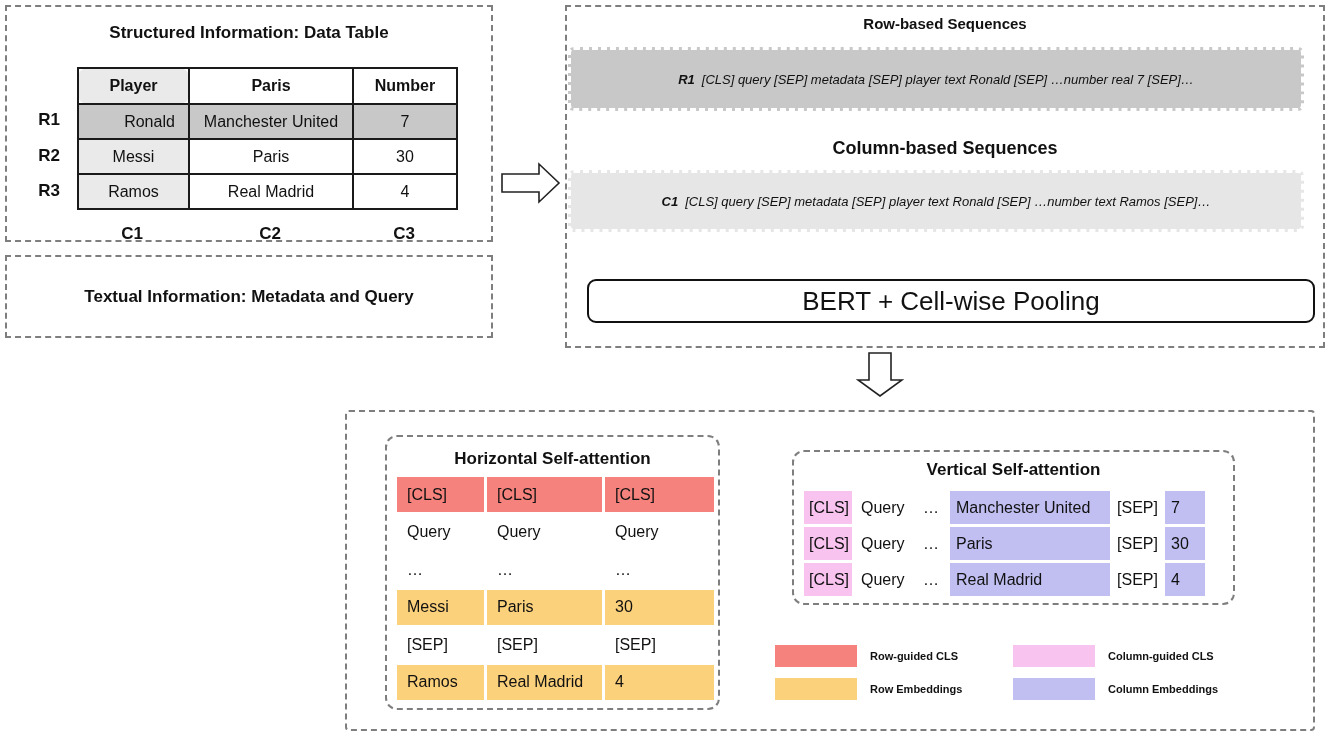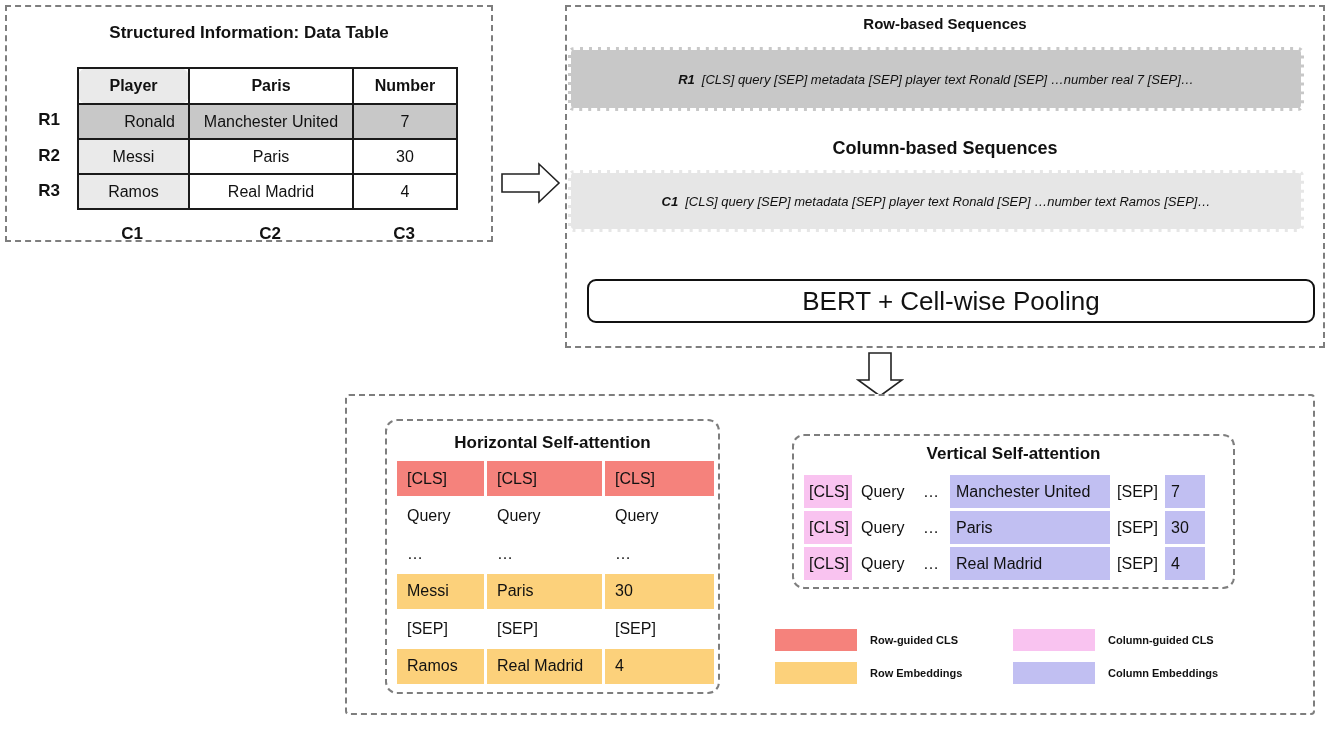--- a/index.html
+++ b/index.html
@@ -69,20 +69,23 @@
   </table>
 
   <div class="rowlab" style="top:110px;">R1</div>
   <div class="rowlab" style="top:146px;">R2</div>
   <div class="rowlab" style="top:181px;">R3</div>
 
   <div class="collab" style="left:102px;">C1</div>
   <div class="collab" style="left:240px;">C2</div>
   <div class="collab" style="left:374px;">C3</div>
 
+  <div class="dashed" style="left:5px;top:255px;width:488px;height:83px;display:flex;align-items:center;justify-content:center;">
+    <div class="title">Textual Information: Metadata and Query</div>
+  </div>
 
   <svg class="arrow" style="left:501px;top:161px;" width="62" height="44" viewBox="0 0 62 44">
     <polygon points="1,13 38,13 38,3 58,22 38,41 38,31 1,31" fill="#ffffff" stroke="#222" stroke-width="1.6"></polygon>
   </svg>
 
   <div class="dashed" style="left:565px;top:5px;width:760px;height:343px;">
     <div class="title" style="position:absolute;left:0;right:0;top:8px;font-size:15px;">Row-based Sequences</div>
 
     <div class="strip" style="top: 40px; height: 64px; background-color: rgb(200, 200, 200);">
       <span><b>R1</b><span>[CLS] query [SEP] metadata [SEP] player text Ronald [SEP] …number real 7 [SEP]…</span></span>
@@ -96,21 +99,21 @@
 
     <div class="bertbox">
       <span>BERT + Cell-wise Pooling</span>
     </div>
   </div>
 
   <svg class="arrow" style="left:856px;top:352px;" width="48" height="46" viewBox="0 0 48 46">
     <polygon points="13,1 35,1 35,28 46,28 24,44 2,28 13,28" fill="#ffffff" stroke="#222" stroke-width="1.6"></polygon>
   </svg>
 
-  <div class="dashed" style="left:345px;top:394px;width:970px;height:321px;border-radius:4px;">
+  <div class="dashed" style="left:345px;top:410px;width:970px;height:321px;border-radius:4px;">
 
     <div class="dashed" style="left:38px;top:23px;width:335px;height:275px;border-radius:12px;background:transparent;">
       <div class="title" style="position:absolute;left:0;right:0;top:12px;">Horizontal Self-attention</div>
       <div class="hgrid">
         <div class="hcell" style="background-color: rgb(245, 130, 124);">[CLS]</div>
         <div class="hcell" style="background-color: rgb(245, 130, 124);">[CLS]</div>
         <div class="hcell" style="background-color: rgb(245, 130, 124);">[CLS]</div>
         <div class="hcell">Query</div>
         <div class="hcell">Query</div>
         <div class="hcell">Query</div>

